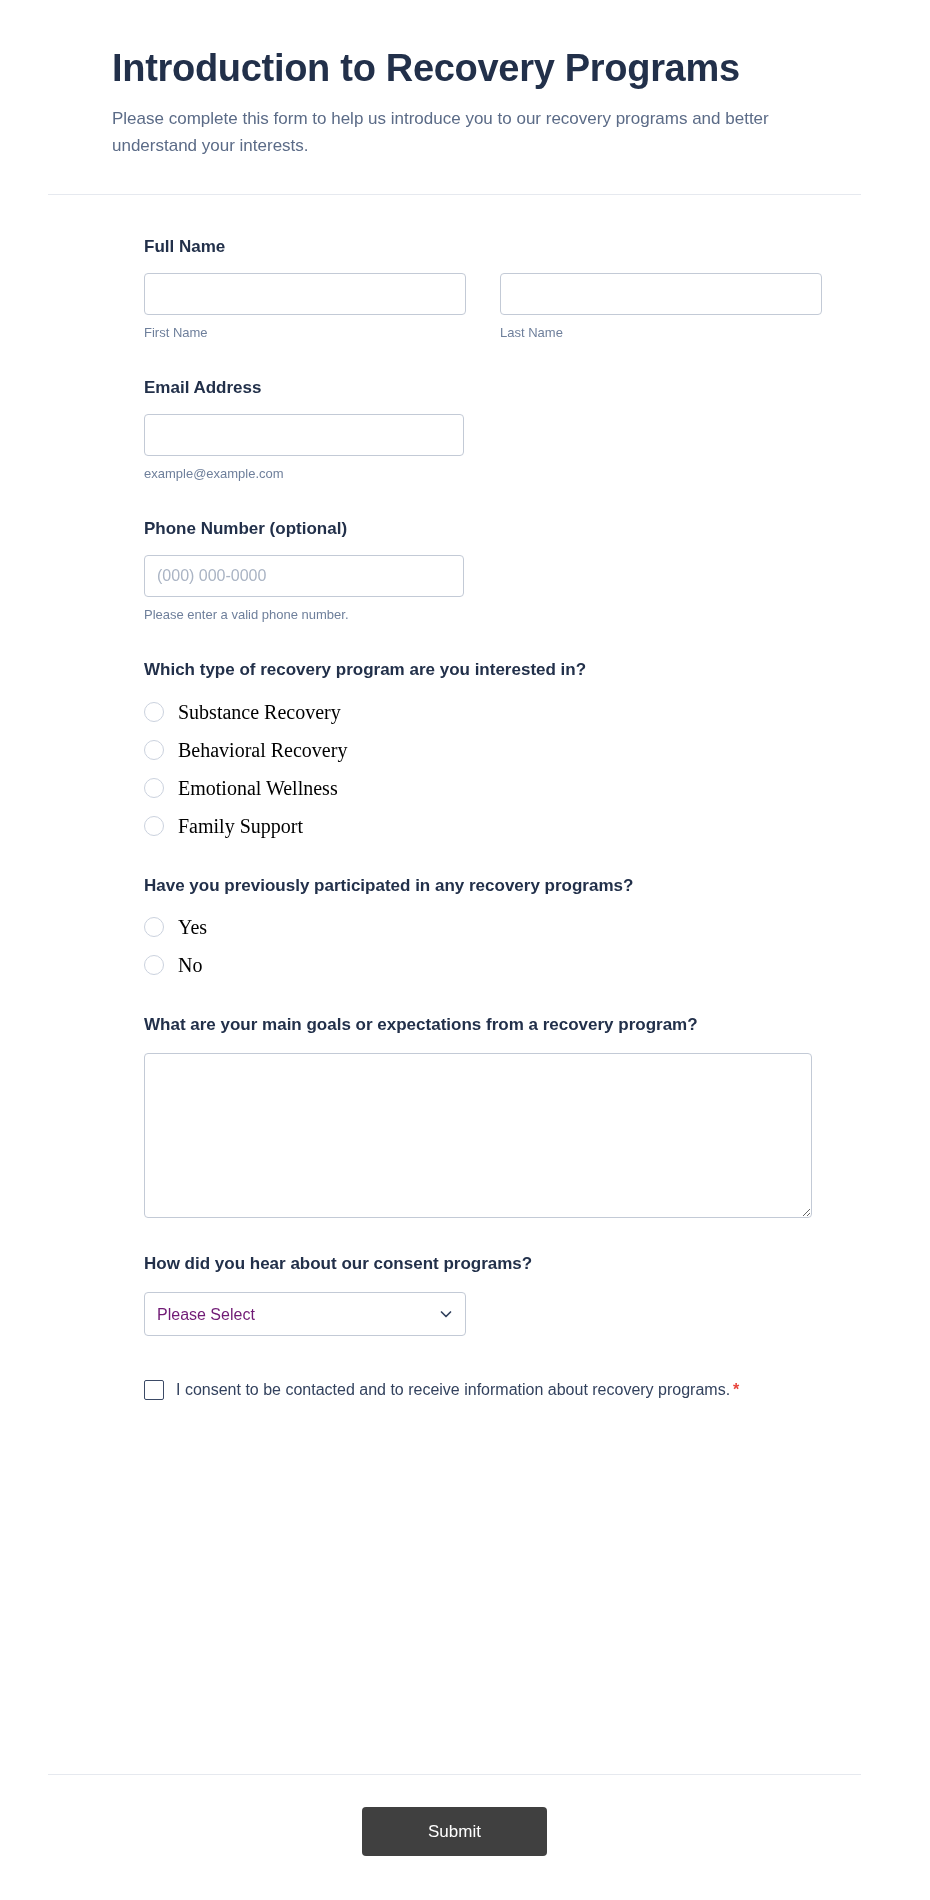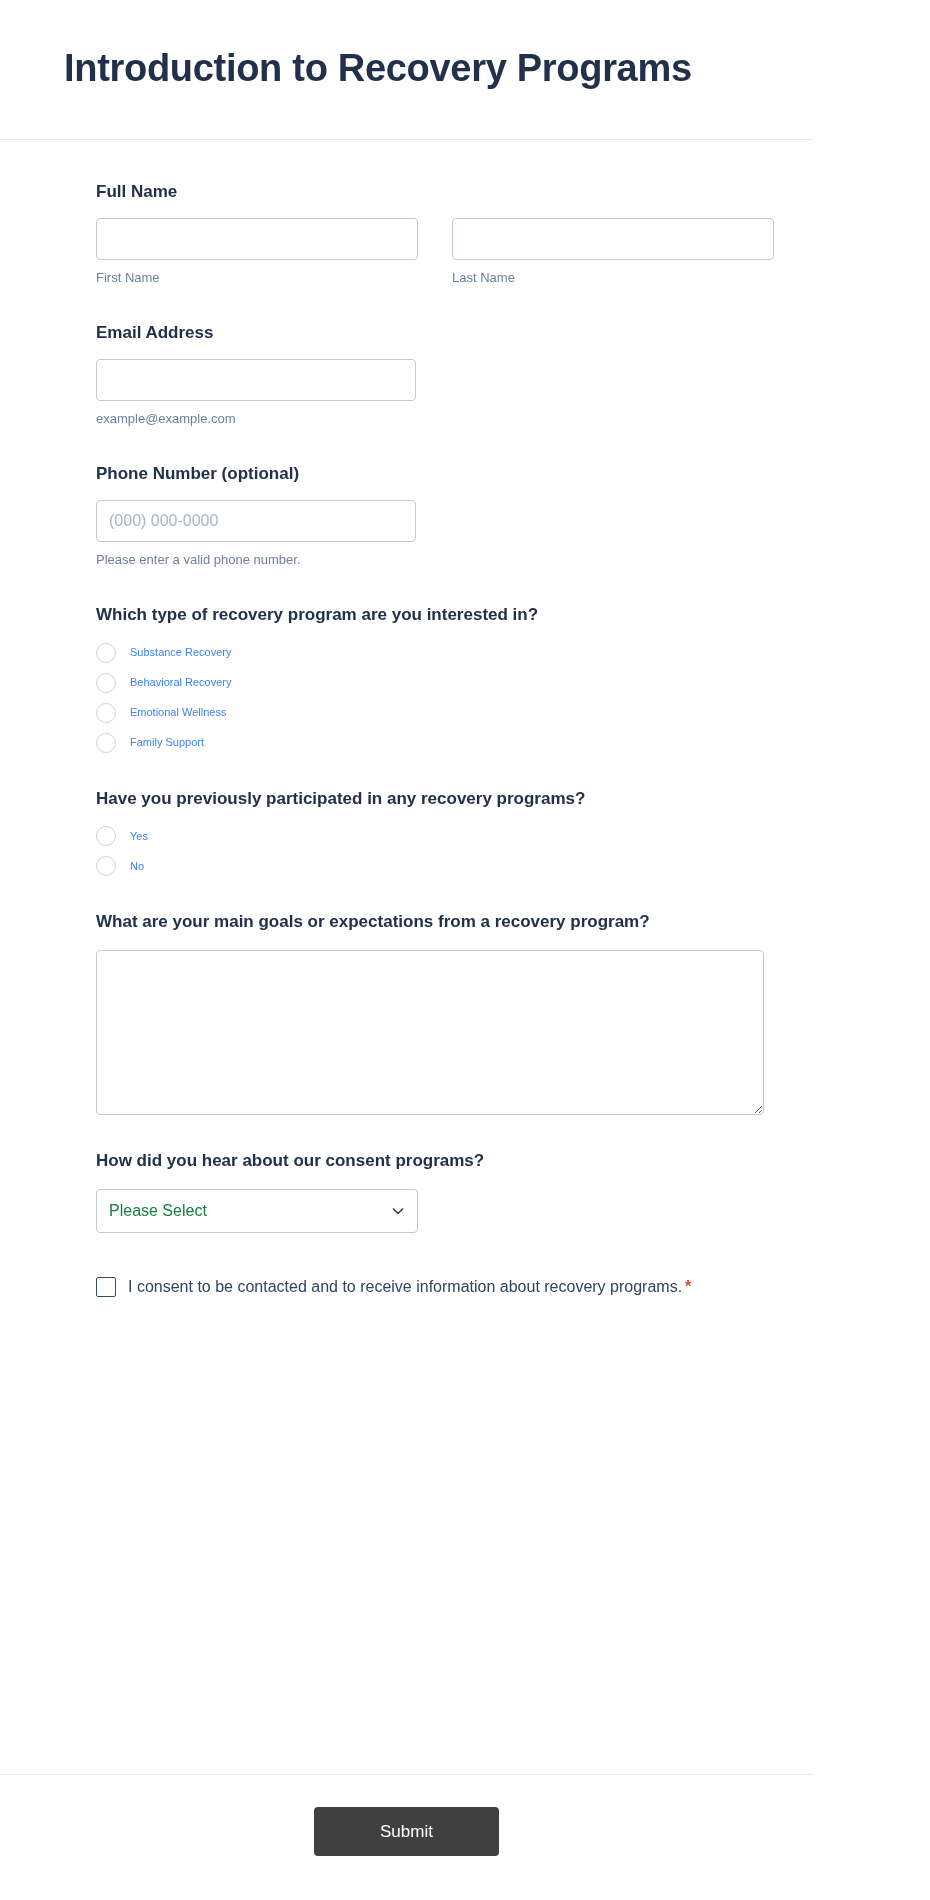--- a/index.html
+++ b/index.html
@@ -13,20 +13,21 @@
     -webkit-font-smoothing: antialiased;
   }
 
   .form-page {
     width: 813px;
     min-height: 1900px;
     background: #ffffff;
     position: relative;
     display: flex;
     flex-direction: column;
+    margin-left: 48px;
   }
 
   
   .form-header {
     padding: 46px 64px 34px 64px;
     background: #ffffff;
     border-bottom: 1px solid #e6e9ef;
   }
   .form-title {
     font-size: 38px;
@@ -109,23 +110,24 @@
   }
   .radio-circle {
     width: 20px;
     height: 20px;
     border-radius: 50%;
     border: 1px solid #cbd2de;
     background: #fff;
     flex: 0 0 auto;
   }
   .radio-text {
-    font-size: 11px;
-    color: #3b82f6;
+    font-size: 20px;
+    color: #000000;
     line-height: 1.4;
+    font-family: Liberation Serif, serif;
   }
 
   
   .textarea-box {
     width: 668px;
     height: 165px;
     border: 1px solid #c3cad6;
     border-radius: 4px;
     background: #ffffff;
     font-family: "Liberation Sans", sans-serif;
@@ -143,21 +145,21 @@
     width: 322px;
   }
   .select-box {
     width: 322px;
     height: 44px;
     border: 1px solid #c3cad6;
     border-radius: 4px;
     background: #ffffff;
     font-family: "Liberation Sans", sans-serif;
     font-size: 16px;
-    color: #15803d;
+    color: #701a75;
     padding: 0 34px 0 12px;
     outline: none;
     appearance: none;
     -webkit-appearance: none;
     cursor: pointer;
   }
   .select-chevron {
     position: absolute;
     right: 13px;
     top: 50%;
@@ -220,20 +222,21 @@
     text-align: center;
   }
 </style>
 </head>
 <body>
 
 <div class="form-page">
 
   <div class="form-header">
     <h1 class="form-title">Introduction to Recovery Programs</h1>
+    <p class="form-subtitle">Please complete this form to help us introduce you to our recovery programs and better understand your interests.</p>
   </div>
 
   <div class="form-body">
 
     <div class="field-block">
       <div class="field-label">Full Name</div>
       <div class="input-row">
         <div class="input-col">
           <input class="text-input" type="text" value="" style="">
           <div class="sub-label">First Name</div>

